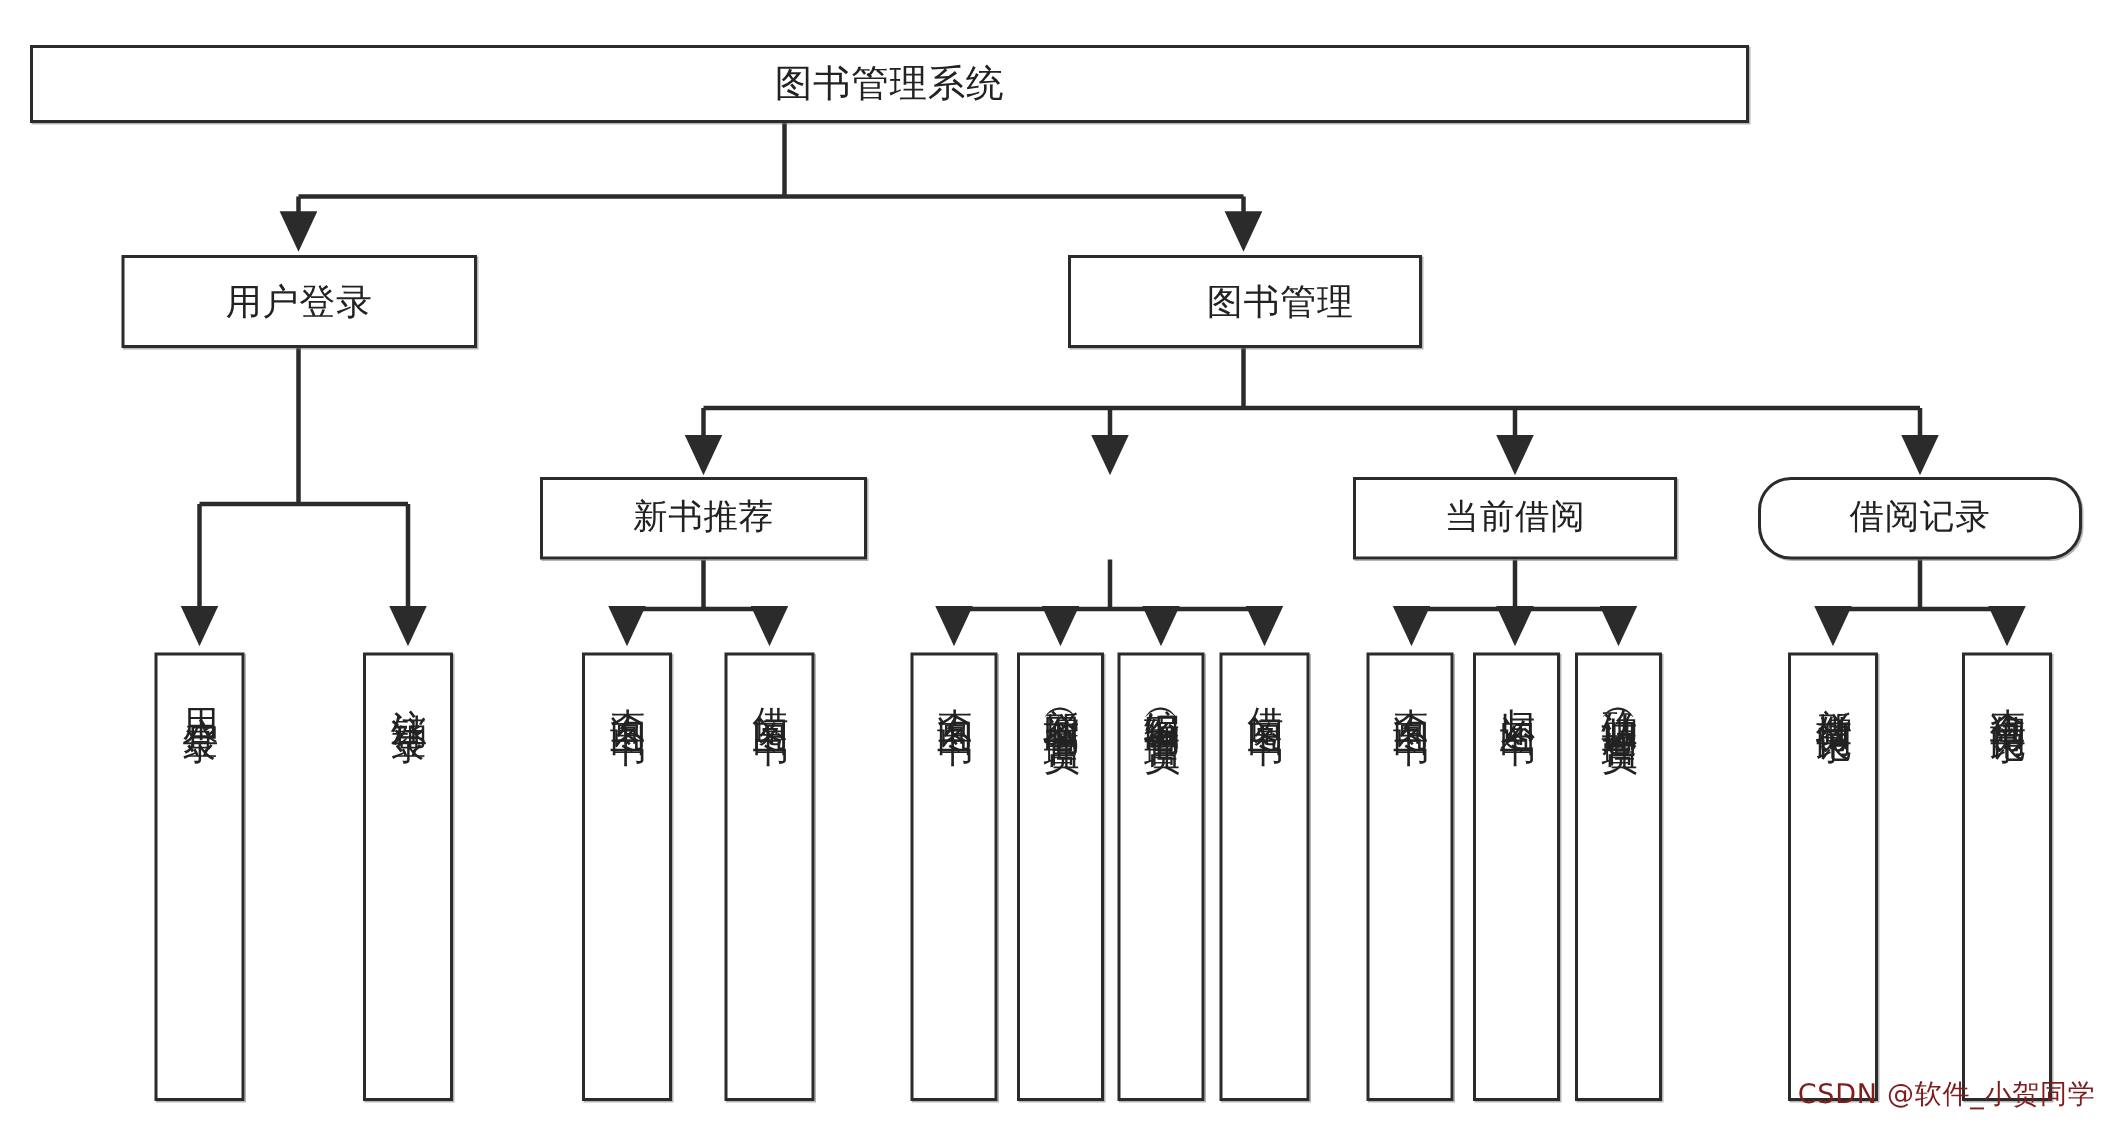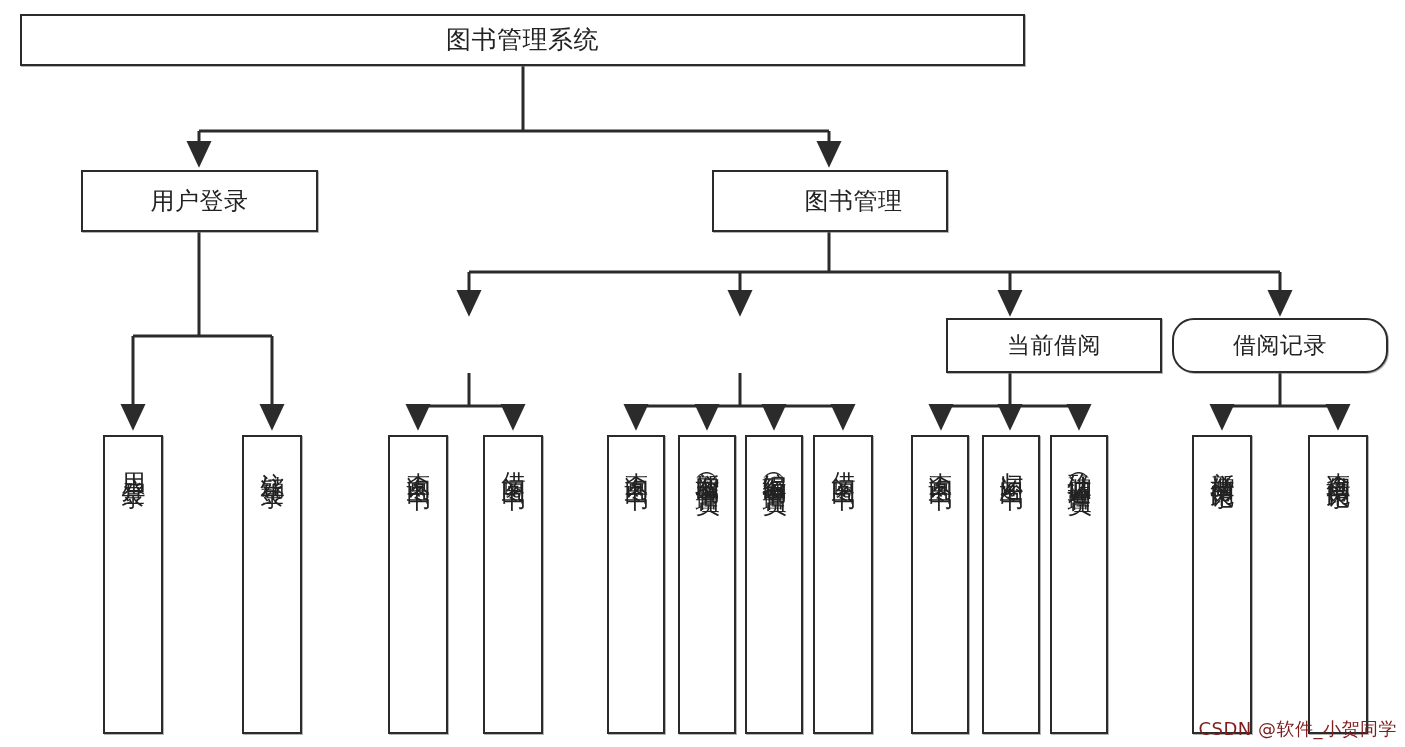--- a/index.html
+++ b/index.html
@@ -131,32 +131,35 @@
       <path d="M1010,406 L1010,426" marker-end="url(#arrowhead)"></path>
       <path d="M1079,406 L1079,426" marker-end="url(#arrowhead)"></path>
 
       <path d="M1280,373 L1280,406"></path>
       <path d="M1222,406 L1338,406"></path>
       <path d="M1222,406 L1222,426" marker-end="url(#arrowhead)"></path>
       <path d="M1338,406 L1338,426" marker-end="url(#arrowhead)"></path>
     </g>
   </svg>
 
-  <div class="node root" style="left:20px; top:14px; width:1005px; height:52px;">
+  <div class="node root" style="left:20px; top:30px; width:1146px; height:52px;">
     <span class="label">图书管理系统</span>
   </div>
 
   <div class="node level2" style="left:81px; top:170px; width:237px; height:62px;">
     <span class="label">用户登录</span>
   </div>
   <div class="node level2" style="left:712px; top:170px; width:236px; height:62px;padding-left:47px;">
     <span class="label">图书管理</span>
   </div>
 
-  <div class="node level3" style="left:902px; top:318px; width:216px; height:55px;margin-left:44px;">
+  <div class="node level3" style="left:360px; top:318px; width:218px; height:55px;">
+    <span class="label">新书推荐</span>
+  </div>
+  <div class="node level3" style="left:902px; top:318px; width:216px; height:55px;">
     <span class="label">当前借阅</span>
   </div>
   <div class="node level3" style="left:1172px; top:318px; width:216px; height:55px;border-radius:22px;">
     <span class="label">借阅记录</span>
   </div>
 
   <div class="node leaf" style="left:103px; top:435px; width:60px; height:299px;">
     <span class="label">用户登录</span>
   </div>
   <div class="node leaf" style="left:242px; top:435px; width:60px; height:299px;">

